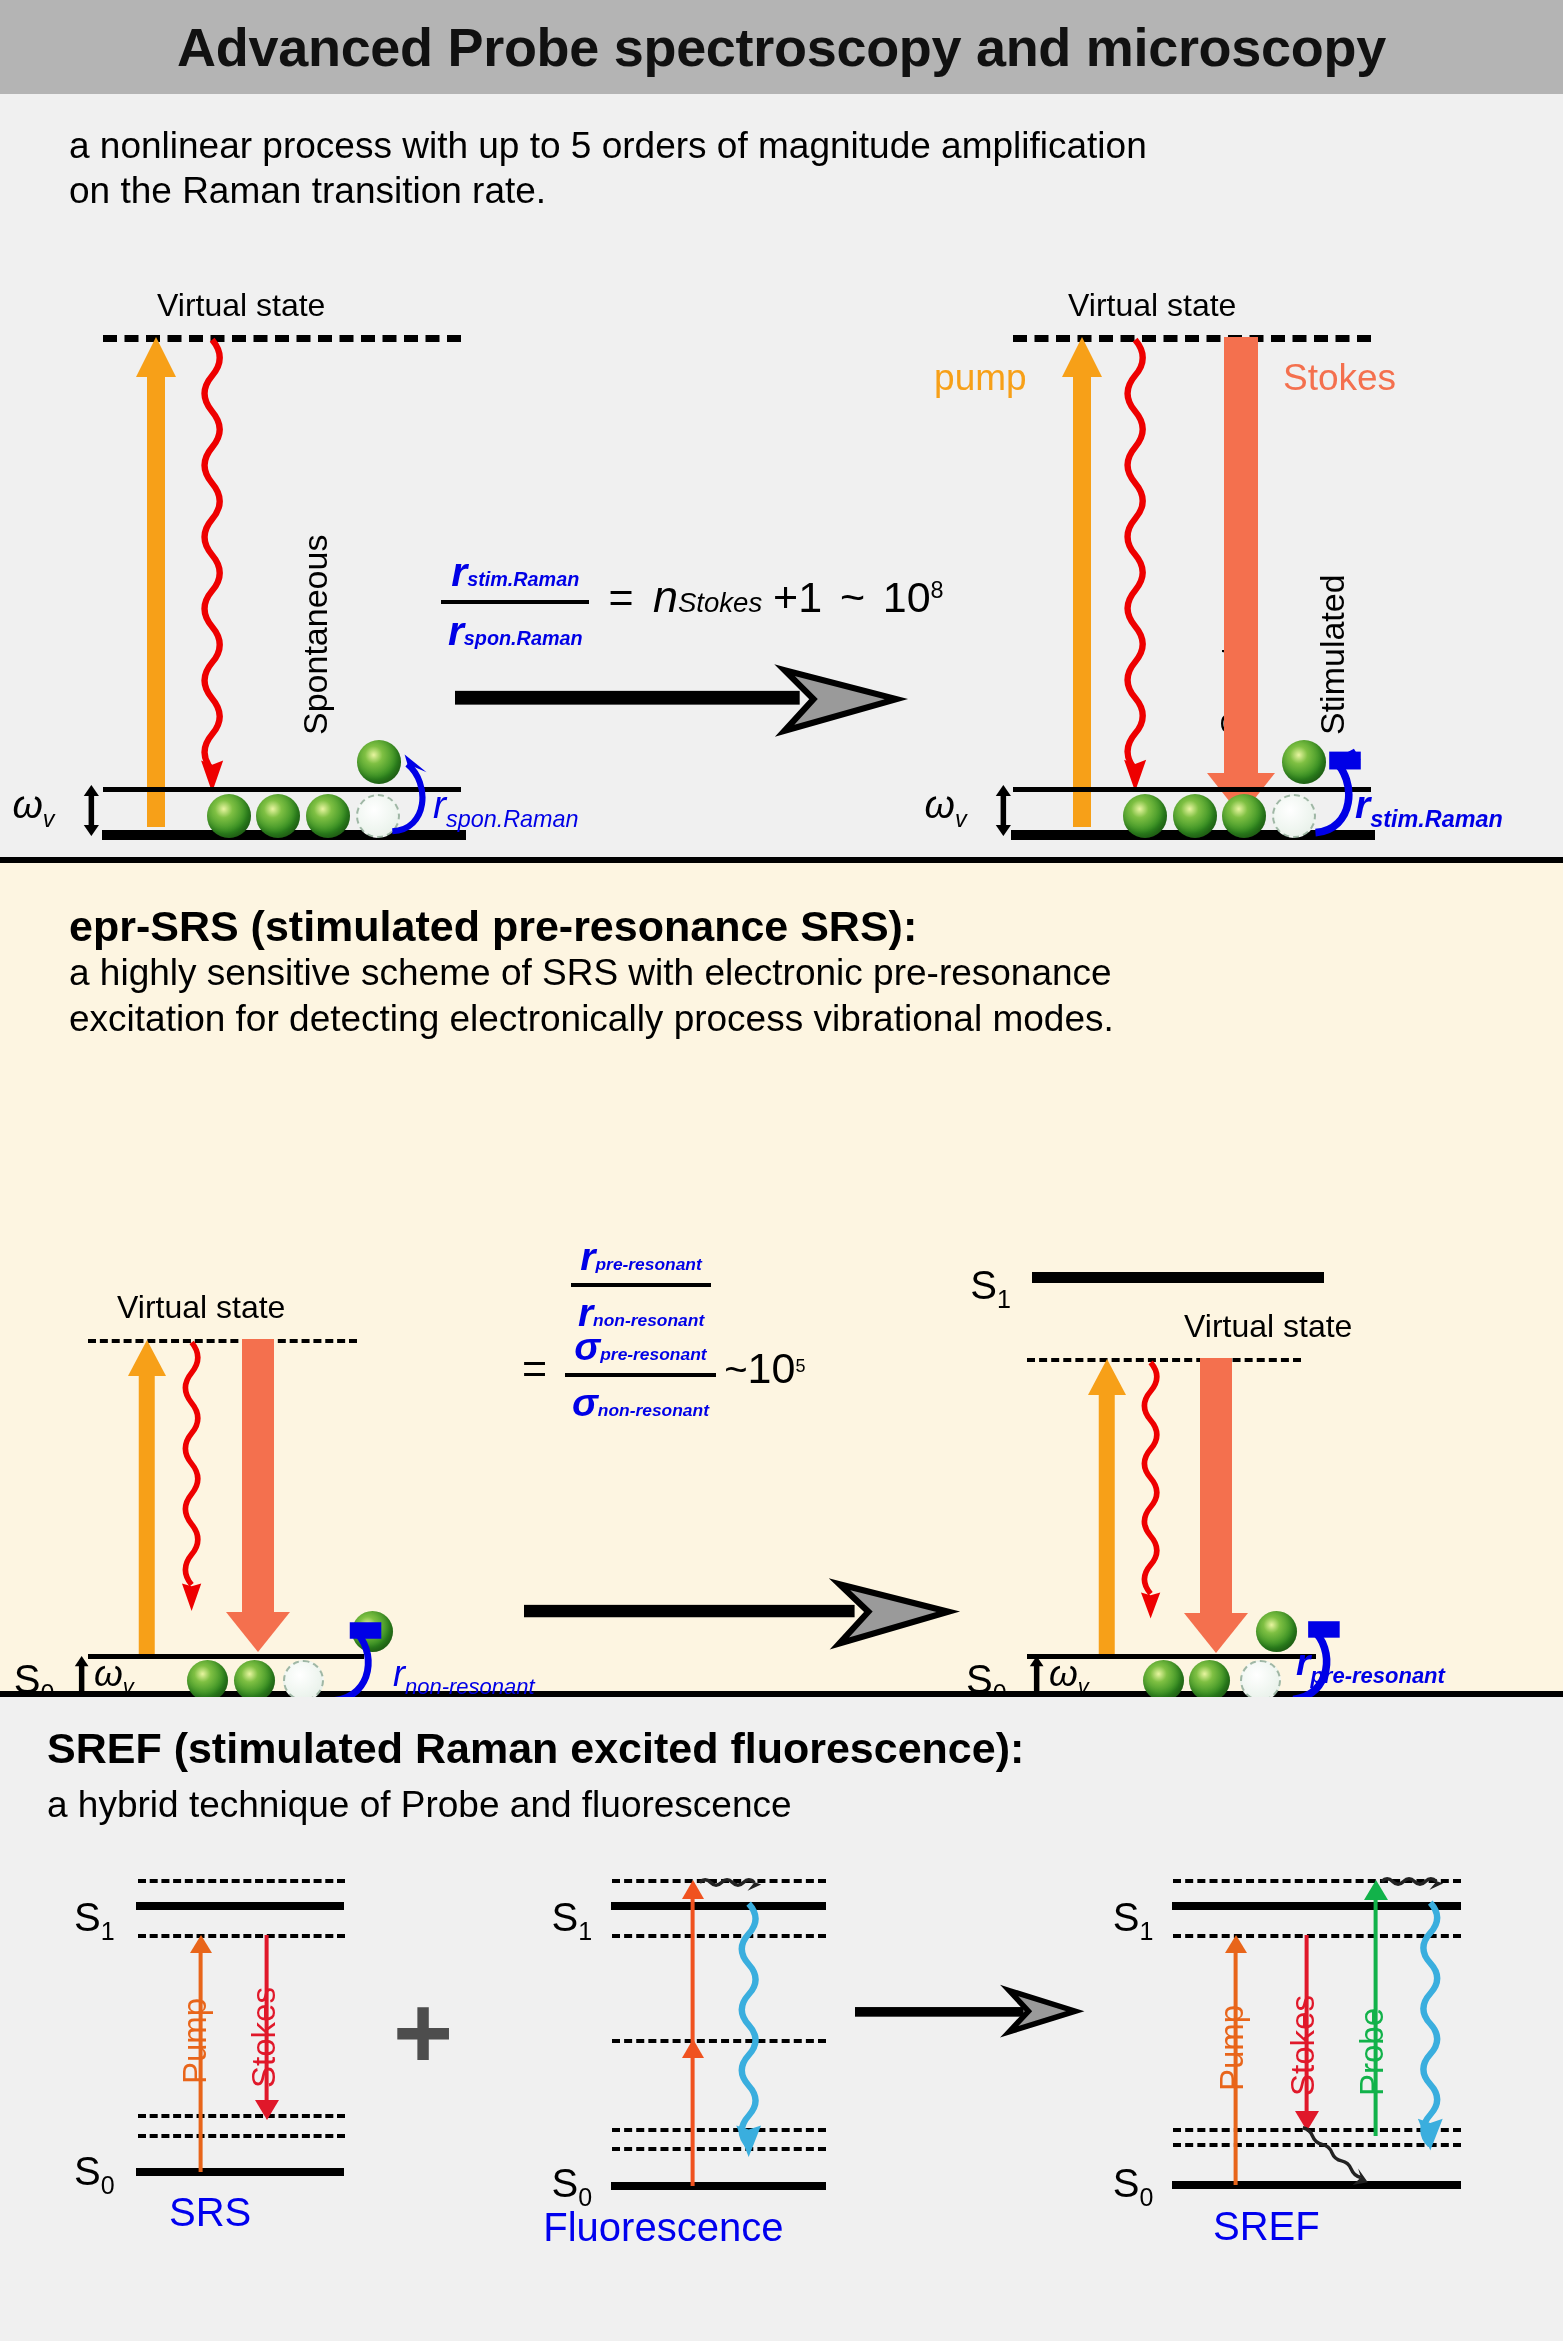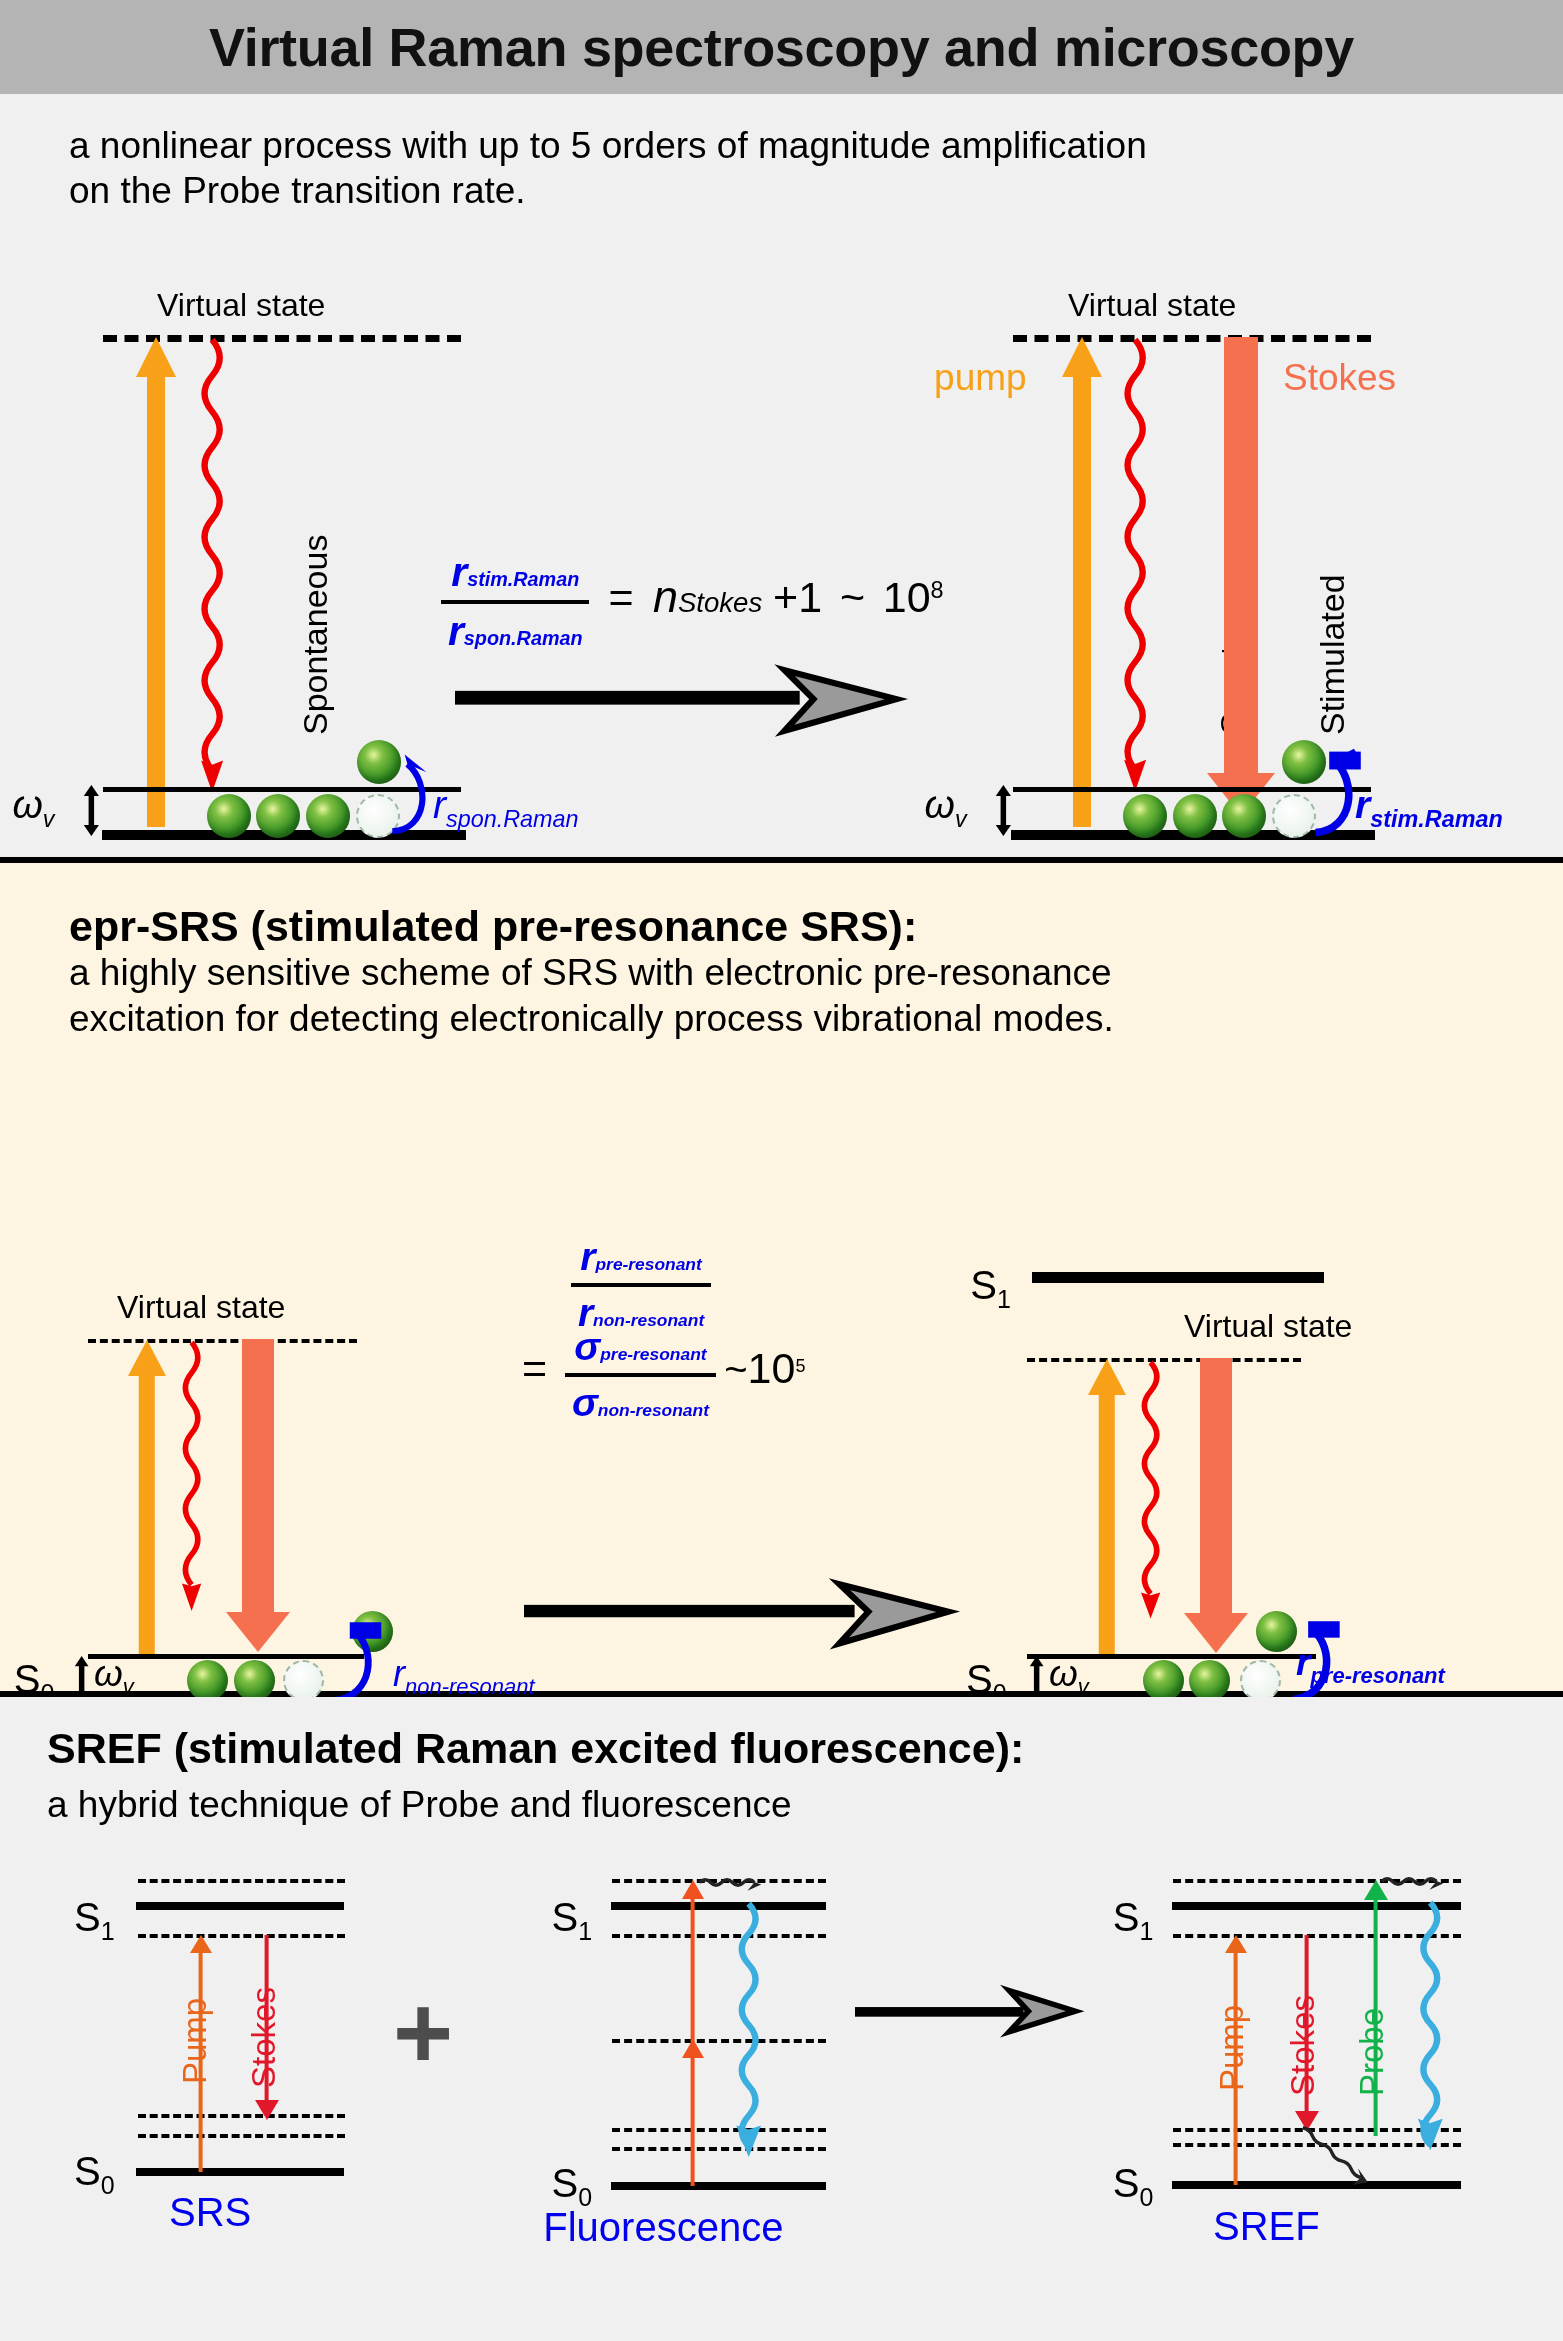--- a/index.html
+++ b/index.html
@@ -86,28 +86,28 @@
   .tarrow .hd{ position:absolute; left:50%; transform:translateX(-50%); width:0; height:0;}
 
   svg{ position:absolute; overflow:visible; }
 </style>
 </head>
 <body>
 
 <div class="page">
 
   <div class="titlebar">
-    <div class="t">Virtual Raman spectroscopy and microscopy</div>
+    <div class="t">Advanced Probe spectroscopy and microscopy</div>
   </div>
 
   <div class="panel" id="panel1">
 
     <div class="hdr" style="top:19.3px;">
       <div class="h2" style="margin-top:9.6px;">a nonlinear process with up to 5 orders of magnitude amplification</div>
-      <div class="h2">on the Probe transition rate.</div>
+      <div class="h2">on the Raman transition rate.</div>
     </div>
 
     <div class="dg" id="d1L" style="left:0px; top:0px; width:620px; height:758px;">
 
       <div class="lbl vs" style="left:157px; top:193px;">Virtual state</div>
       <div class="dash" style="left:103px; top:241px; width:358px;"></div>
 
       <div class="vbar" style="left:135px; top:243px; width:41px; height:489px;">
         <div class="shaft" style="top:32px; width:18px; height:458px; background:#f7a018;"></div>
         <div class="head" style="top:0; border-left:20.7px solid transparent; border-right:20.7px solid transparent; border-bottom:40px solid #f7a018;"></div>

